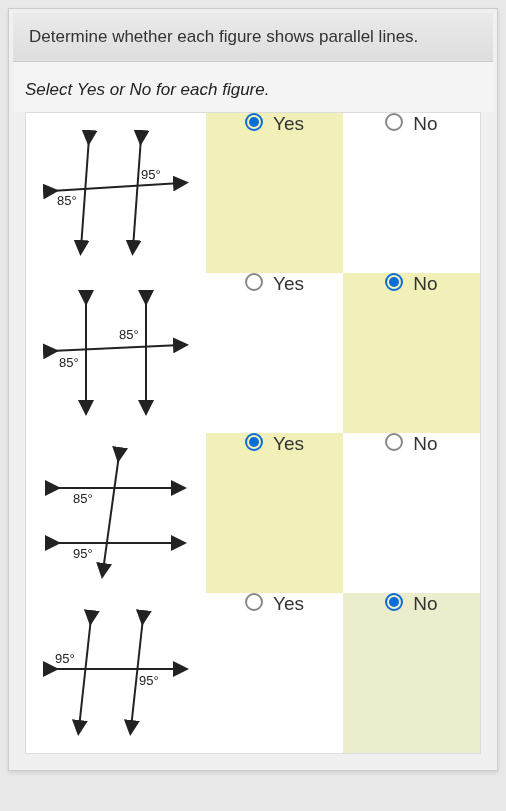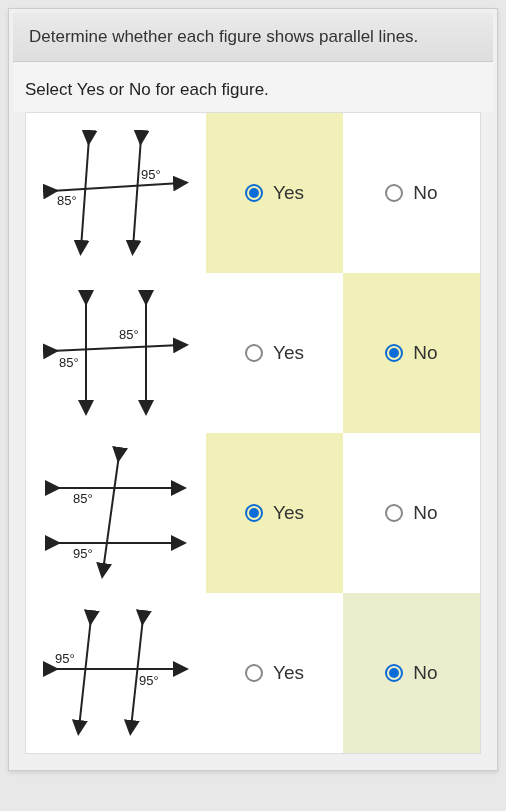--- a/index.html
+++ b/index.html
@@ -22,31 +22,31 @@
       padding: 14px 16px;
       border-bottom: 1px solid #ccc;
       font-size: 17px;
       color: #333;
     }
     .instruction {
       padding: 18px 12px 12px 12px;
       font-size: 17px;
       color: #222;
       background: #f4f4f4;
+      font-style: italic;
     }
     .grid {
       display: grid;
       grid-template-columns: 180px 1fr 1fr;
       background: #fff;
       margin: 0 12px 12px 12px;
       border: 1px solid #ddd;
     }
     .cell {
       display: flex;
-      align-items: center;
       justify-content: center;
       height: 160px;
       font-size: 18px;
       color: #222;
       position: relative;
     }
     .figure-cell {
       background: #fff;
       justify-content: center;
       align-items: center;

